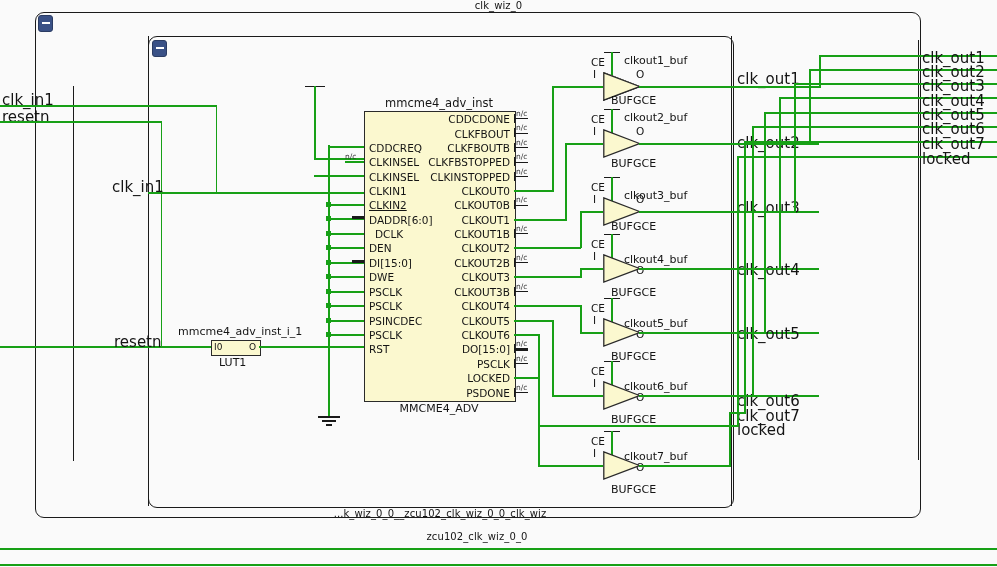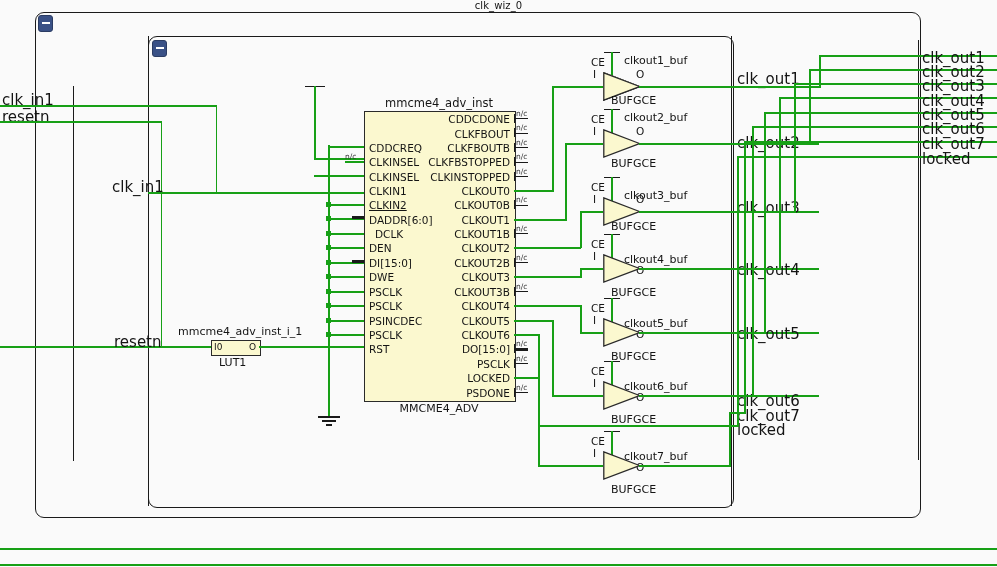--- a/index.html
+++ b/index.html
@@ -52,20 +52,22 @@
 
   <div class="hlabel" style="left:0;top:0;width:997px;">clk_wiz_0</div>
 
   <div class="hbox" style="left:35px;top:12px;width:884px;height:504px;"></div>
   <div class="collapse" style="left:38px;top:15px;"></div>
 
 
   <div class="hbox" style="left:148px;top:36px;width:584px;height:470px;"></div>
   <div class="collapse" style="left:152px;top:40px;"></div>
 
+  <div class="hlabel" style="left:148px;top:508px;width:584px;">...k_wiz_0_0__zcu102_clk_wiz_0_0_clk_wiz</div>
+  <div class="hlabel" style="left:35px;top:531px;width:884px;">zcu102_clk_wiz_0_0</div>
 
   <div class="k kv" style="left:73px;top:86px;height:375px;"></div>
 
   <div class="k kv" style="left:148px;top:36px;height:470px;"></div>
 
   <div class="k kv" style="left:731px;top:36px;height:470px;"></div>
 
   <div class="k kv" style="left:918px;top:40px;height:420px;"></div>
 
   <div class="w wh" style="left:0;top:548px;width:997px;"></div>

